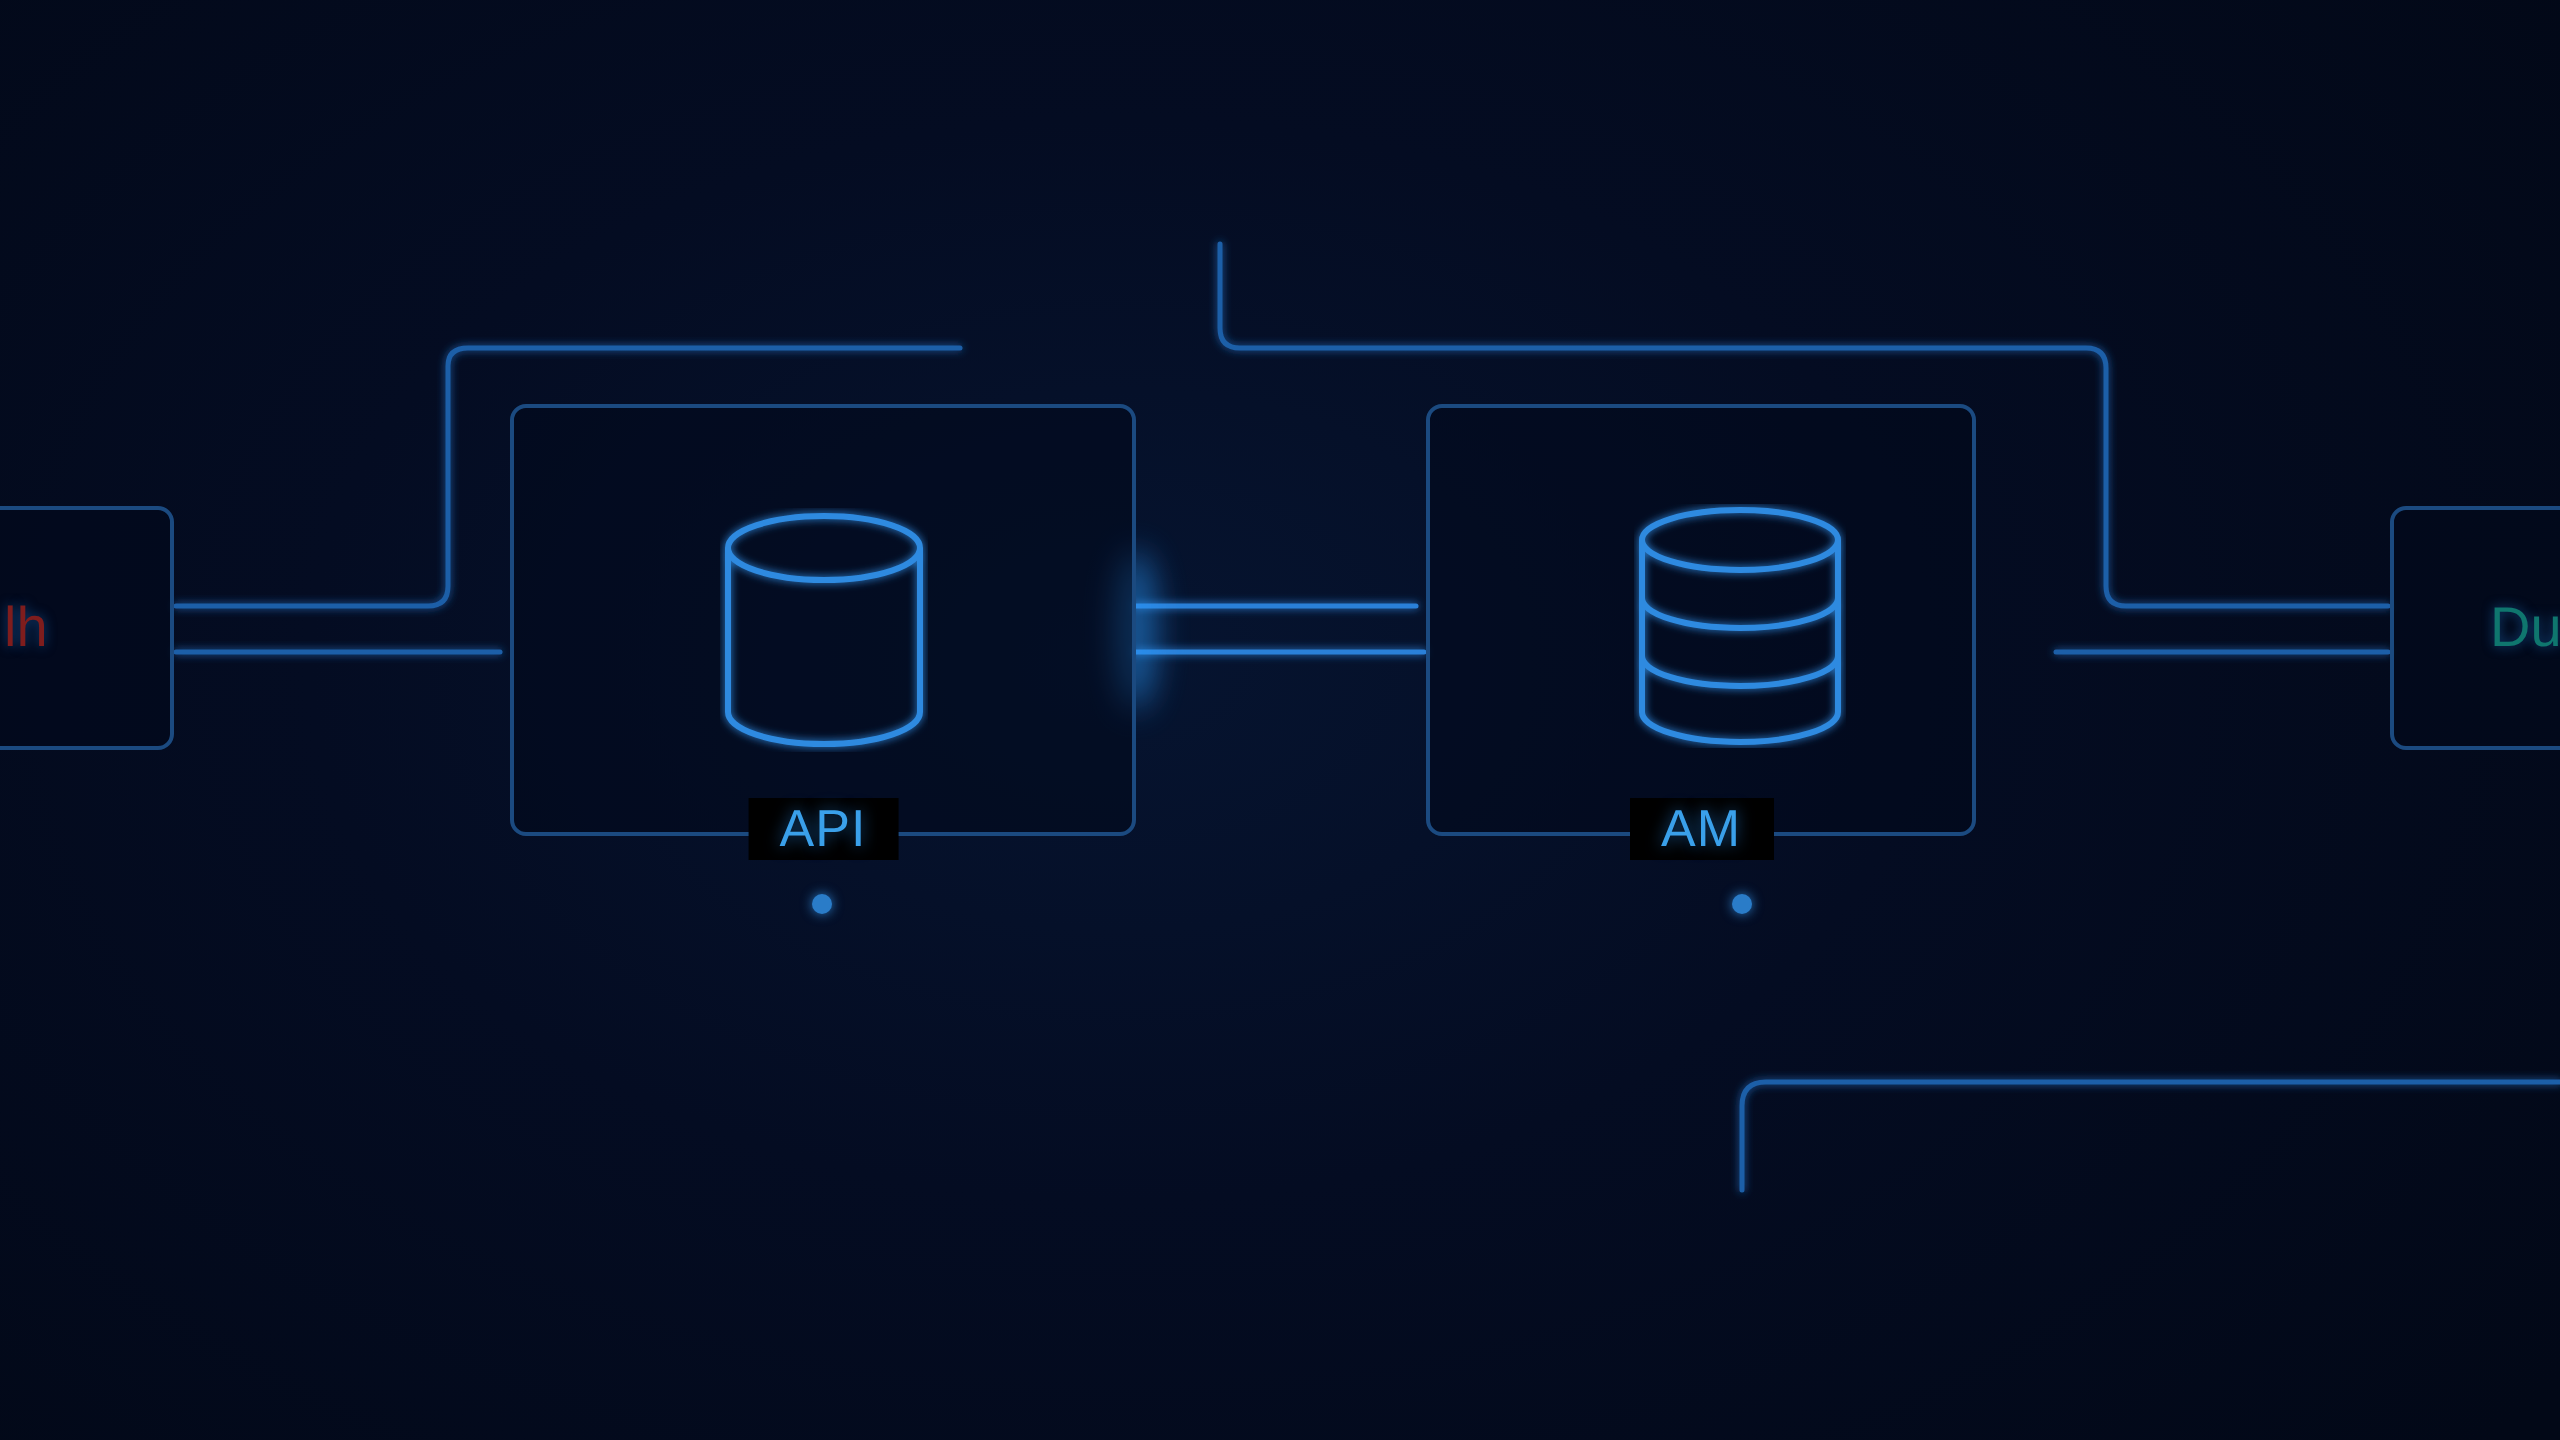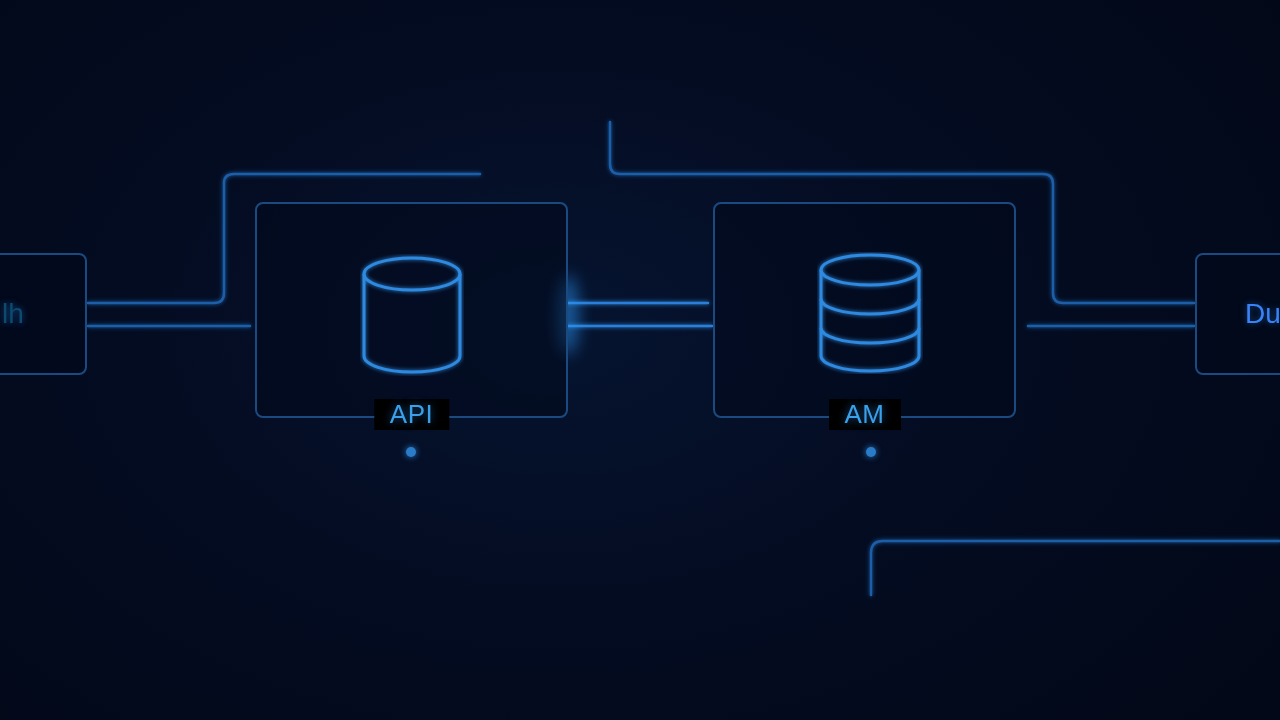--- a/index.html
+++ b/index.html
@@ -17,21 +17,21 @@
   .node-label {
     position:absolute; left:50%; transform:translateX(-50%);
     bottom:-14px; padding:0 16px;
     background:#000000;
     color:#3aa0ea; font-size:26px; letter-spacing:0.5px;
     text-shadow:0 0 8px rgba(40,140,240,0.6);
     white-space:nowrap;
   }
   .side-label {
     position:absolute; top:50%; transform:translateY(-50%);
-    color:#3b82f6; font-size:28px; text-shadow:0 0 6px rgba(40,140,240,0.5);
+    color:#0f766e; font-size:28px; text-shadow:0 0 6px rgba(40,140,240,0.5);
     white-space:nowrap;
   }
   .dot {
     position:absolute; width:10px; height:10px; border-radius:50%;
     background:#2a7cc8; box-shadow:0 0 6px #2a7cc8;
   }
   .icon { position:absolute; }
 </style>
 </head>
 <body>
@@ -67,35 +67,35 @@
     <path d="M0,541 L342,541" stroke="url(#fadeL)"></path>
 
     <path d="M871,595 L871,553 Q871,541 883,541 L1280,541"></path>
   </g>
 
   <ellipse cx="568" cy="315" rx="10" ry="40" fill="#2a9cff" opacity="0.55" filter="url(#bigglow)"></ellipse>
   <line x1="568" y1="270" x2="568" y2="360" stroke="#6cc4ff" stroke-width="3" filter="url(#glow)"></line>
 </svg>
 
 <div class="node" style="left:-20px; top:253px; width:107px; height:122px;">
-  <span class="side-label" style="left:20px; color:#0c4a6e;">lh</span>
+  <span class="side-label" style="left:20px; color:#7f1d1d;">lh</span>
 </div>
 
 <div class="node" style="left:255px; top:202px; width:313px; height:216px;">
   <svg class="icon" style="left:103px; top:50px;" width="104" height="122" viewBox="0 0 104 122">
     <g fill="none" stroke="#2f8ae0" stroke-width="3" filter="url(#glow)">
       <ellipse cx="52" cy="20" rx="48" ry="16"></ellipse>
       <path d="M4,20 L4,102 A48,16 0 0 0 100,102 L100,20"></path>
     </g>
   </svg>
   <span class="node-label">API</span>
 </div>
 <div class="dot" style="left:406px; top:447px;"></div>
 
-<div class="node" style="left:713px; top:202px; width:303px; height:216px;">
+<div class="node" style="left:713px; top:202px; width:275px; height:216px;">
   <svg class="icon" style="left:102px; top:48px;" width="106" height="122" viewBox="0 0 106 122">
     <g fill="none" stroke="#2f8ae0" stroke-width="3" filter="url(#glow)">
       <ellipse cx="53" cy="18" rx="49" ry="15"></ellipse>
       <path d="M4,18 L4,104 A49,15 0 0 0 102,104 L102,18"></path>
       <path d="M4,47 A49,15 0 0 0 102,47"></path>
       <path d="M4,76 A49,15 0 0 0 102,76"></path>
     </g>
   </svg>
   <span class="node-label">AM</span>
 </div>

